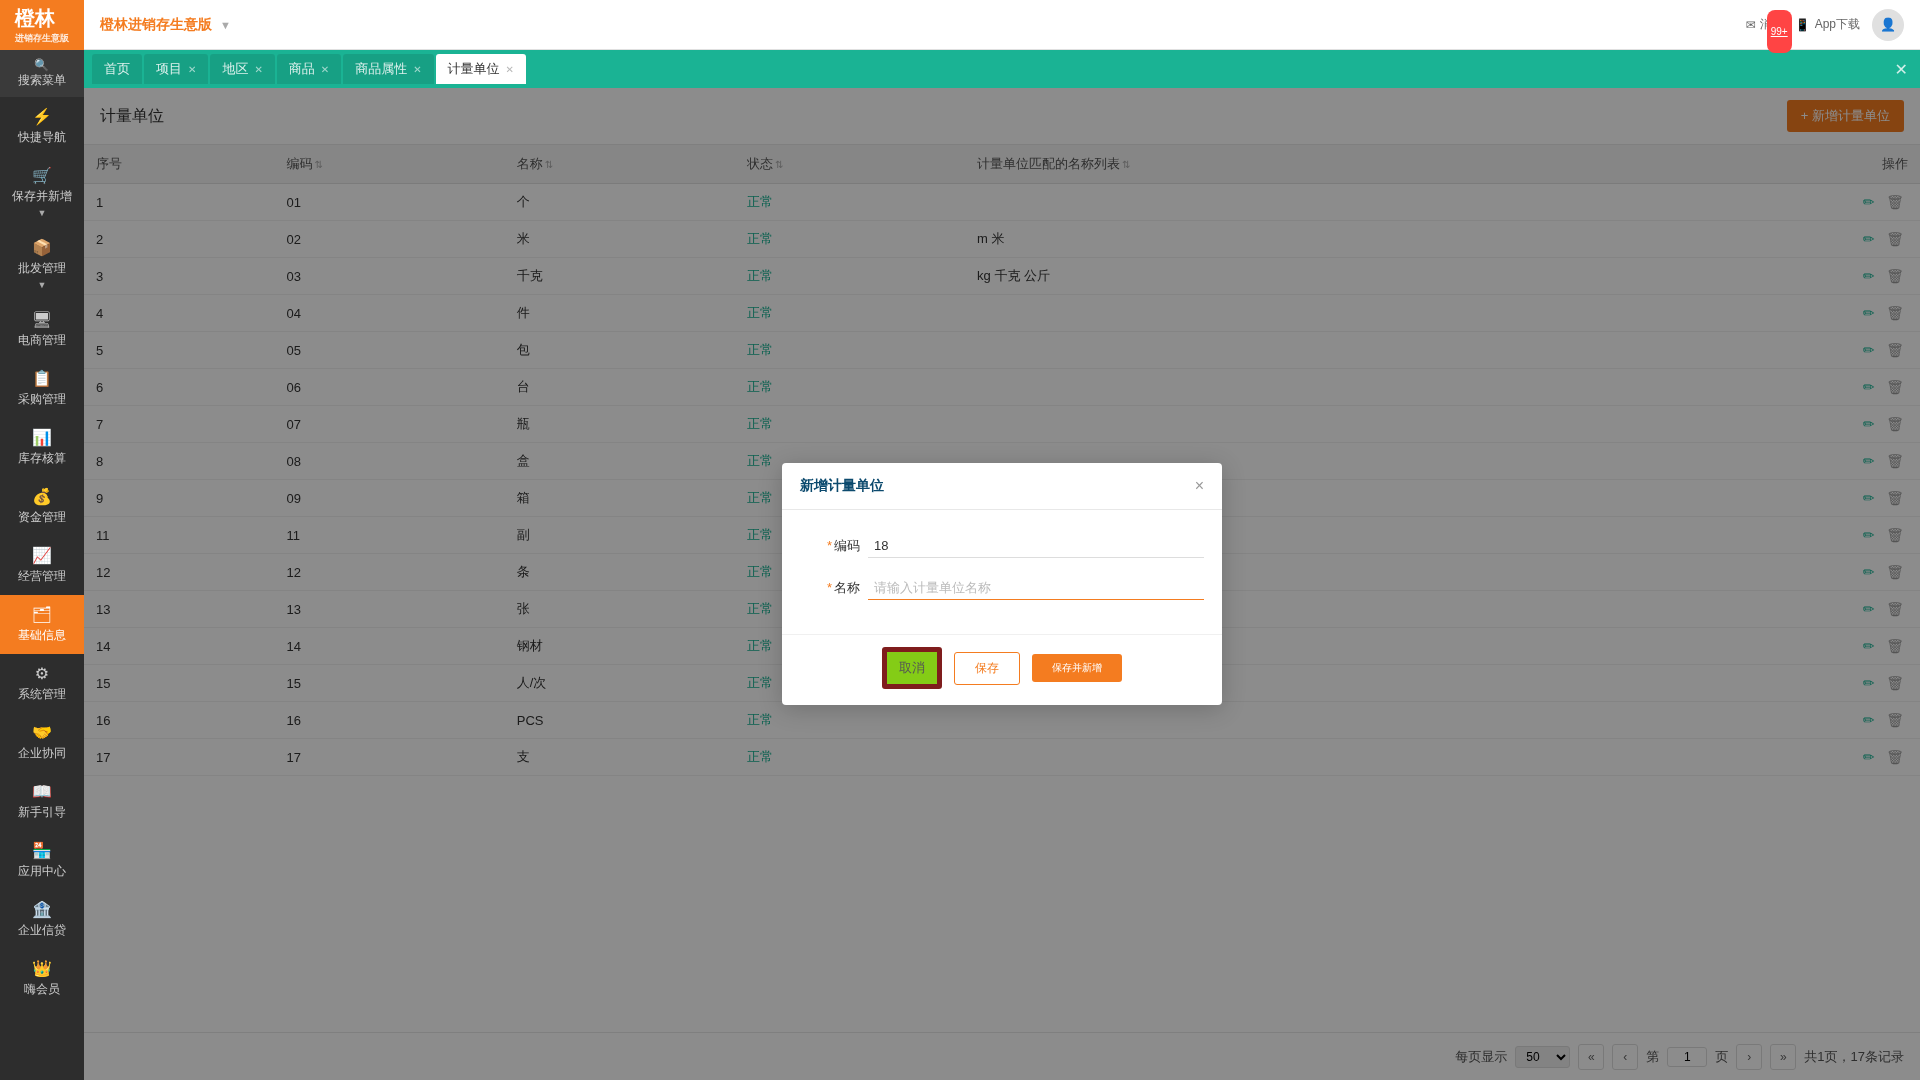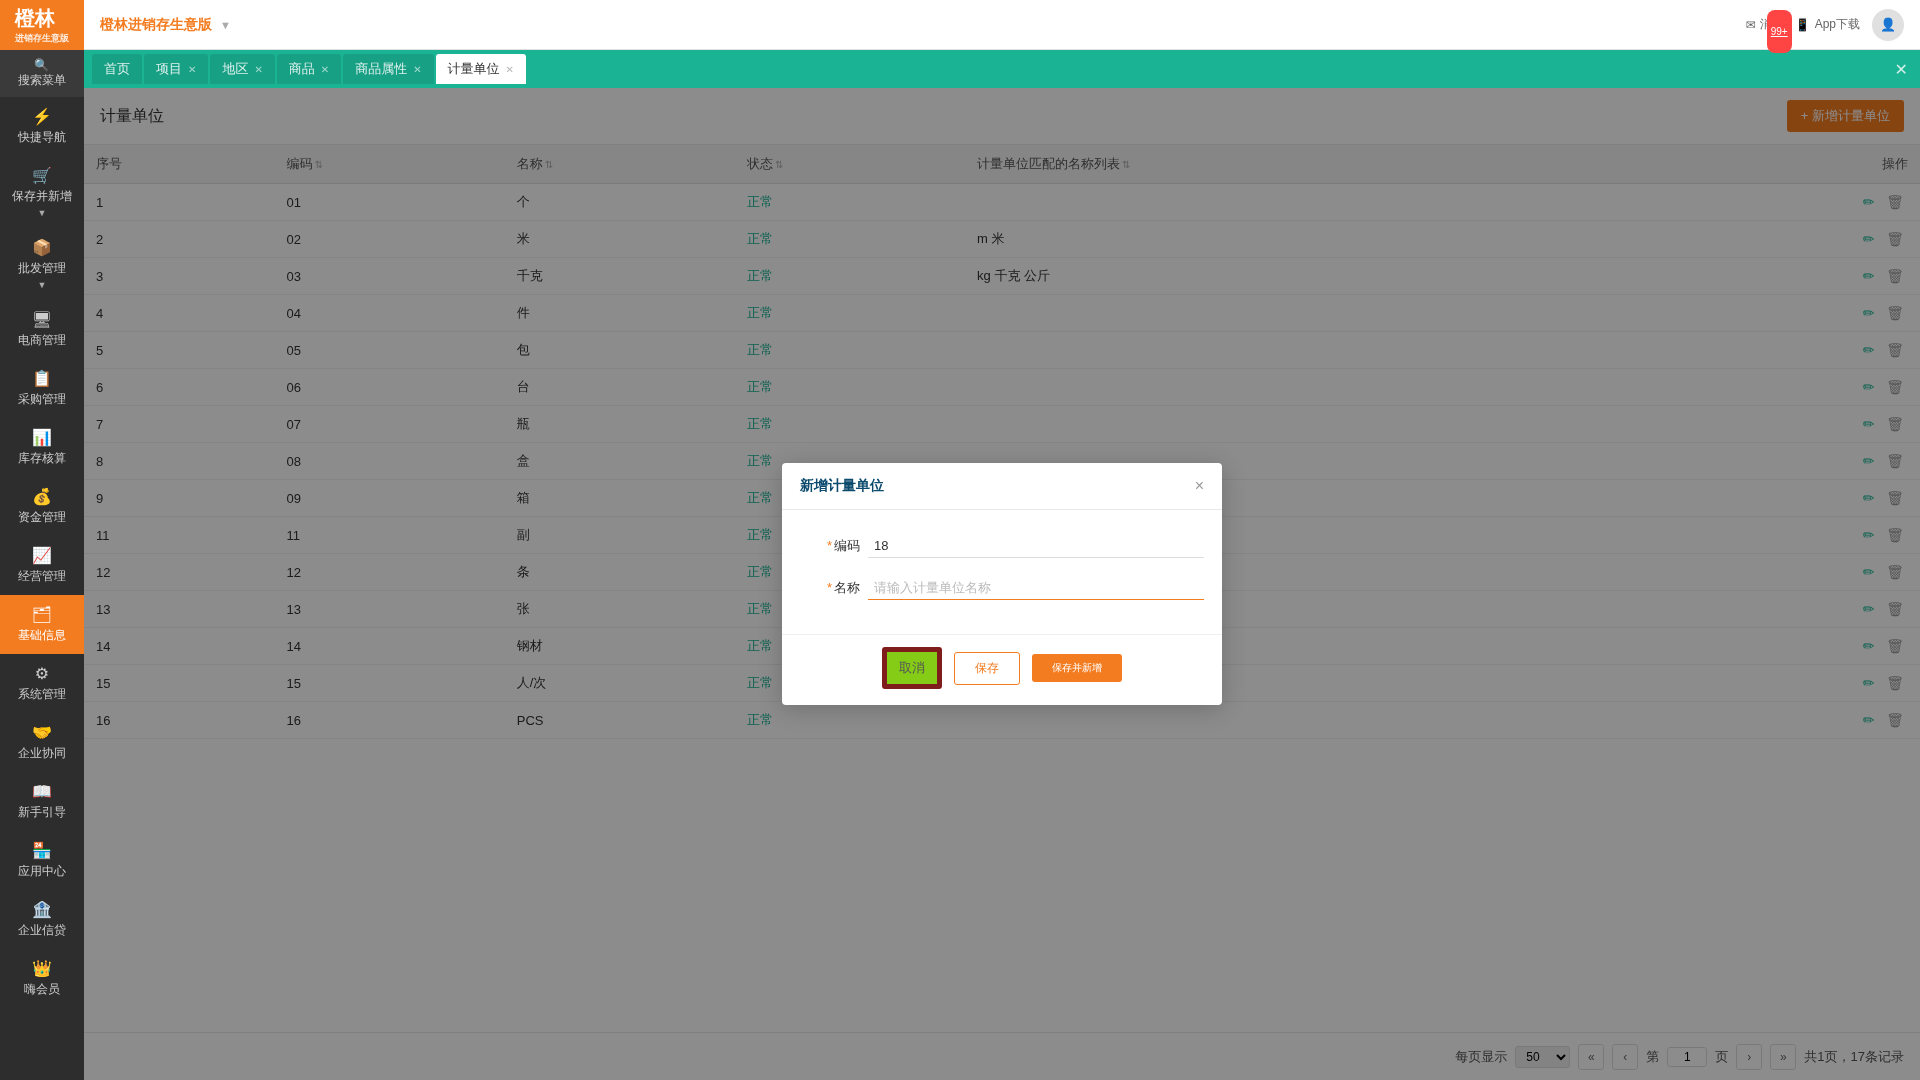--- a/index.html
+++ b/index.html
@@ -564,20 +564,31 @@
     <td></td>
     <td style="text-align:right;">
       <span class="action-btn" title="编辑">✏</span>
       <span class="action-btn delete" title="删除">🗑</span>
     </td>
   </tr>
             <tr>
     <td>16</td>
     <td>16</td>
     <td>PCS</td>
+    <td><span class="status-normal">正常</span></td>
+    <td></td>
+    <td style="text-align:right;">
+      <span class="action-btn" title="编辑">✏</span>
+      <span class="action-btn delete" title="删除">🗑</span>
+    </td>
+  </tr>
+            <tr>
+    <td>17</td>
+    <td>17</td>
+    <td>支</td>
     <td><span class="status-normal">正常</span></td>
     <td></td>
     <td style="text-align:right;">
       <span class="action-btn" title="编辑">✏</span>
       <span class="action-btn delete" title="删除">🗑</span>
     </td>
   </tr>
           </tbody>
       </table>
     </div>

